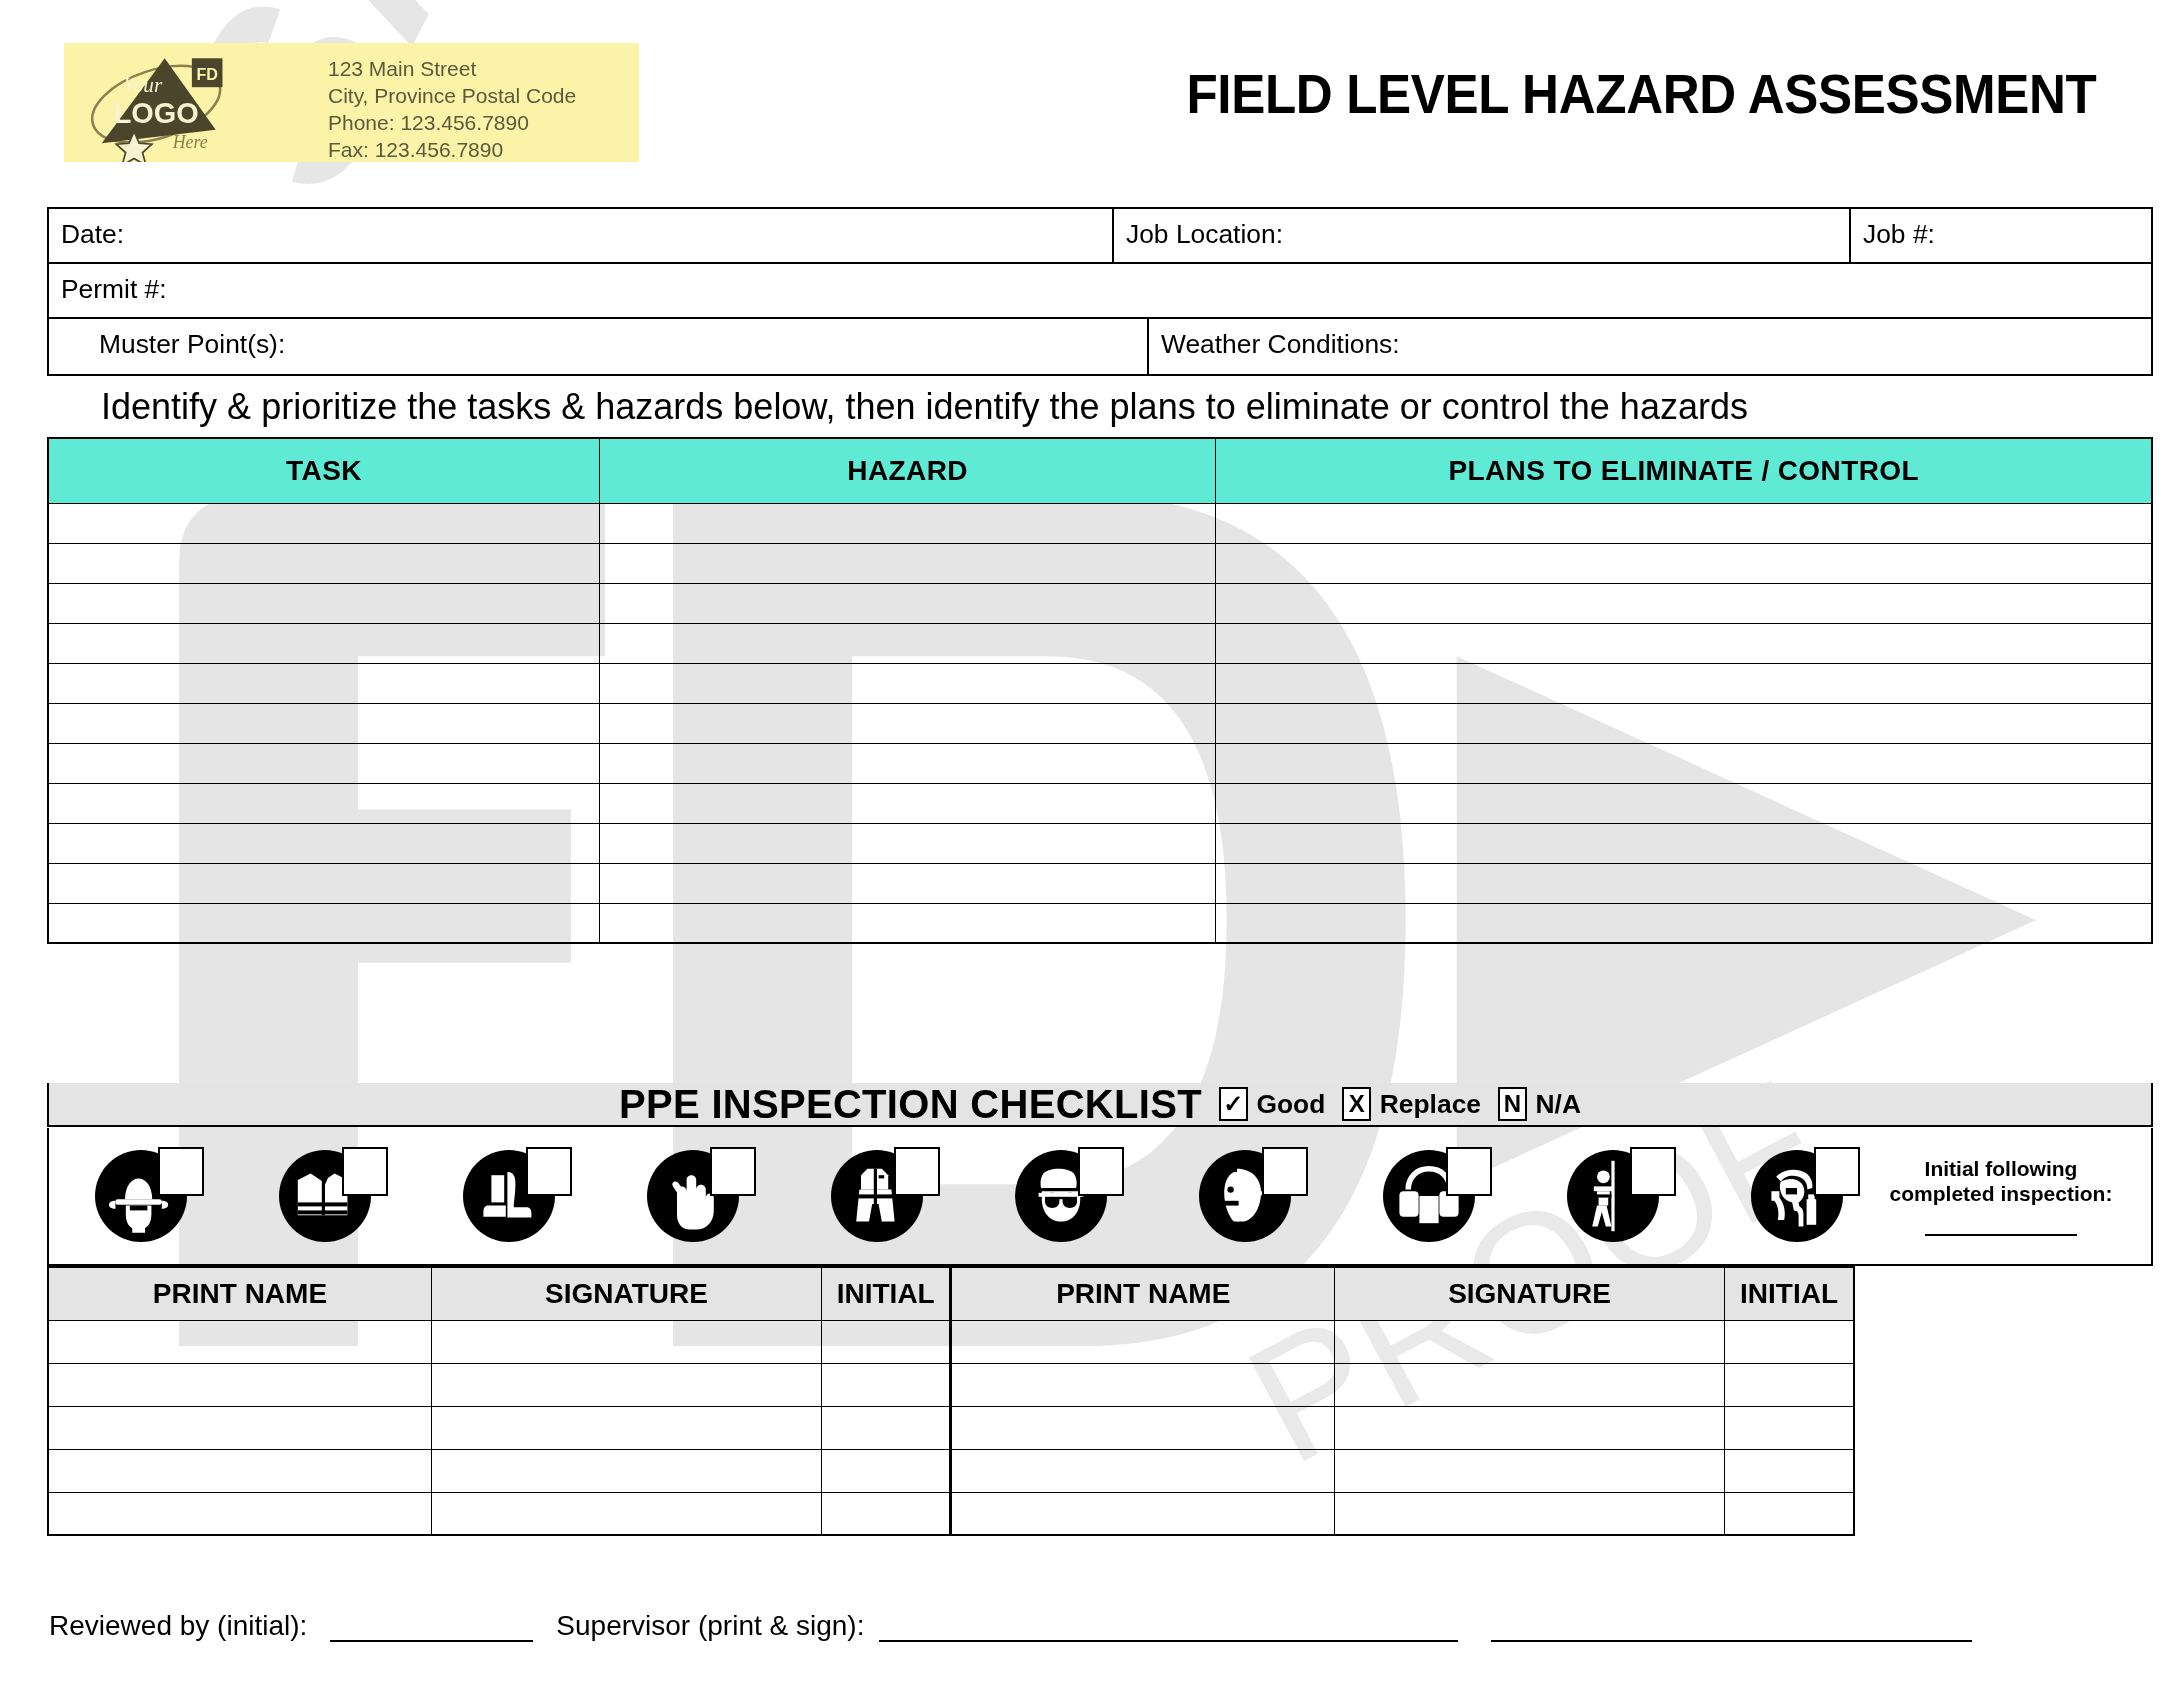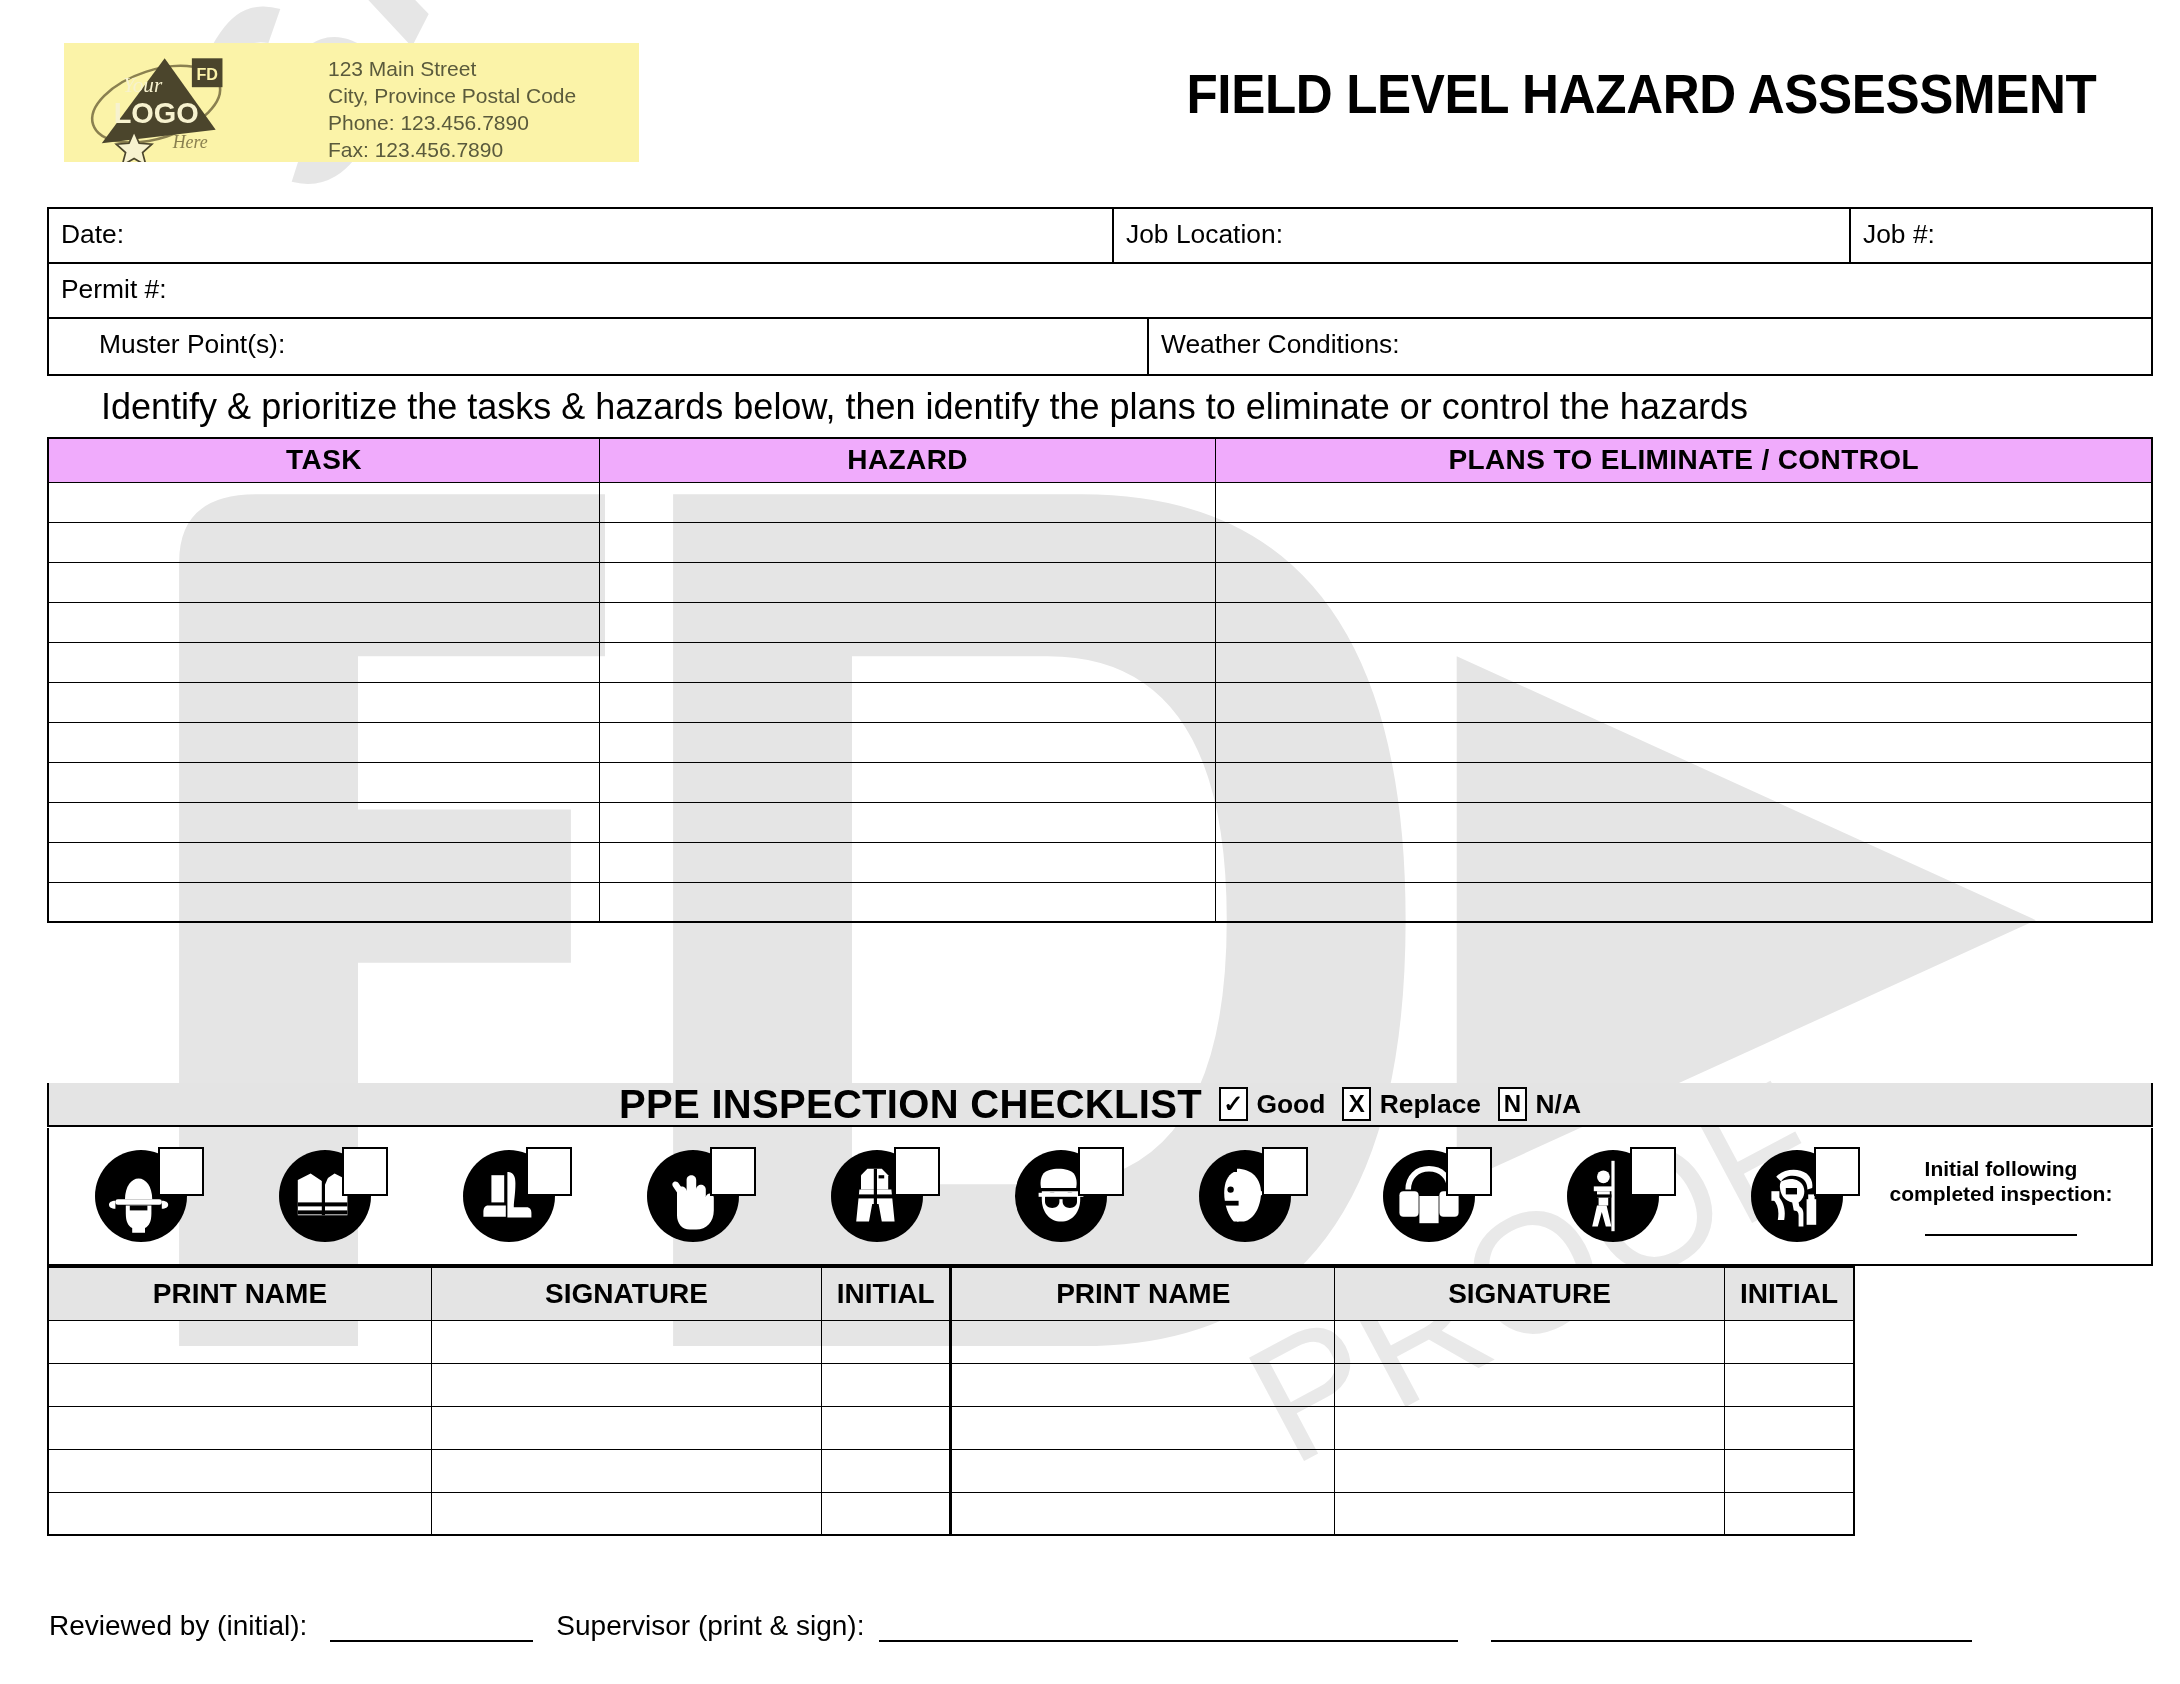--- a/index.html
+++ b/index.html
@@ -87,23 +87,23 @@
     text-align:center; font-size:36px;
   }
 
   
   #task-table{
     position:absolute; left:47px; top:437px; width:2106px;
     border:2.6px solid #000;
     border-collapse:collapse;
   }
   #task-table .th-row td{
-    background:#f0abfc;
+    background:#5eead4;
     font-weight:bold; font-size:28px; text-align:center;
-    height:44px; letter-spacing:0.4px;
+    height:65px; letter-spacing:0.4px;
   }
   #task-table td{
     border:1.7px solid #000;
     height:40px;
   }
   .col-task{ width:552px; }
   .col-haz{ width:617px; }
   .col-plan{ width:937px; }
 
   

